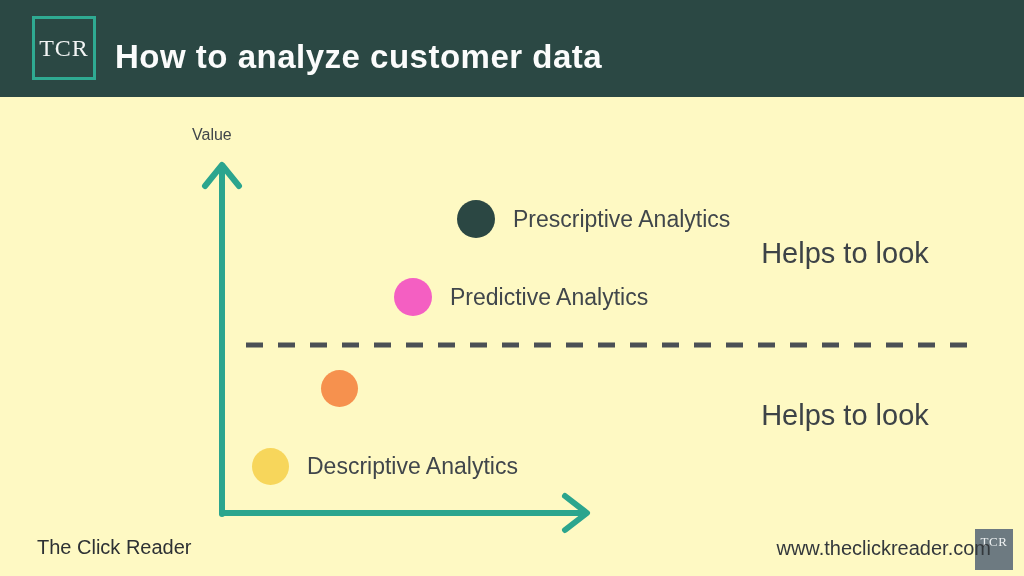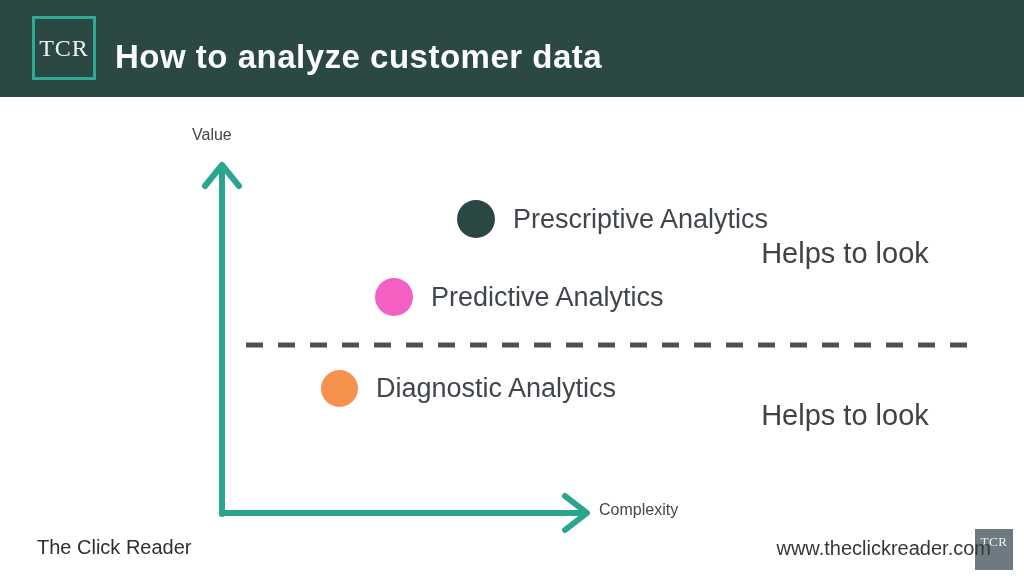--- a/index.html
+++ b/index.html
@@ -1,17 +1,17 @@
 <!DOCTYPE html>
 <html><head>
 <meta charset="utf-8">
 <style>
   html,body{margin:0;padding:0;background:#e8e8e8;}
   .slide{
-    position:relative;width:1024px;height:576px;background:#ffffff;
+    position:relative;width:1024px;height:576px;background:#fef9c3;
     font-family:"Liberation Sans",sans-serif;overflow:hidden;
   }
   
   .header{
     position:absolute;left:0;top:0;width:1024px;height:97px;
     background:#2b4844;display:flex;align-items:center;
   }
   .logo-box{
     position:absolute;left:32px;top:16px;width:58px;height:58px;
     border:3px solid #2faa92;display:flex;align-items:center;justify-content:center;
@@ -23,24 +23,24 @@
     position:absolute;left:115px;top:0;height:113px;display:flex;align-items:center;
     color:#fbfcfc;font-size:33px;font-weight:700;letter-spacing:.5px;
   }
   
   .axes-svg{position:absolute;left:0;top:0;}
   .axis-label{position:absolute;color:#40464b;font-size:16px;white-space:nowrap;}
   .y-axis-label{left:192px;top:126px;}
   .x-axis-label{left:599px;top:501px;}
   .point-row{position:absolute;display:flex;align-items:center;gap:18px;}
   .dot{border-radius:50%;flex:0 0 auto;}
-  .point-label{color:#40464b;font-size:27px;white-space:nowrap;}
+  .point-label{color:#40464b;font-size:23px;white-space:nowrap;}
   .row-prescriptive{left:457px;top:200px;}
   .row-prescriptive .dot{width:38px;height:38px;}
-  .row-predictive{left:375px;top:278px;}
+  .row-predictive{left:394px;top:278px;}
   .row-predictive .dot{width:38px;height:38px;}
   .row-diagnostic{left:321px;top:370px;}
   .row-diagnostic .dot{width:37px;height:37px;}
   .row-descriptive{left:252px;top:448px;}
   .row-descriptive .dot{width:37px;height:37px;}
   
   .annotation{
     position:absolute;width:210px;text-align:center;color:#3d4347;
     font-size:29px;line-height:30px;
   }
@@ -74,33 +74,35 @@
     <line x1="222" y1="514" x2="222" y2="170" stroke="#2ba58e" stroke-width="6" stroke-linecap="round"></line>
     <polyline points="205,186 222,165 239,186" fill="none" stroke="#2ba58e" stroke-width="6" stroke-linecap="round" stroke-linejoin="round"></polyline>
 
     <line x1="222" y1="513" x2="582" y2="513" stroke="#2ba58e" stroke-width="6" stroke-linecap="round"></line>
     <polyline points="565,496 587,513 565,530" fill="none" stroke="#2ba58e" stroke-width="6" stroke-linecap="round" stroke-linejoin="round"></polyline>
 
     <line x1="246" y1="345" x2="976" y2="345" stroke="#4b5055" stroke-width="5" stroke-dasharray="17 15"></line>
   </svg>
 
   <div class="axis-label y-axis-label">Value</div>
-  <div class="axis-label x-axis-label">Complexity</div>
 
   <div class="point-row row-prescriptive">
     <span class="dot" style="background: rgb(43, 71, 67);"></span>
     <span class="point-label">Prescriptive Analytics</span>
   </div>
   <div class="point-row row-predictive">
     <span class="dot" style="background: rgb(244, 95, 194);"></span>
     <span class="point-label">Predictive Analytics</span>
   </div>
   <div class="point-row row-diagnostic">
     <span class="dot" style="background: rgb(246, 145, 78);"></span>
-    <span class="point-label">Diagnostic Analytics</span>
+  </div>
+  <div class="point-row row-descriptive">
+    <span class="dot" style="background: rgb(247, 214, 91);"></span>
+    <span class="point-label">Descriptive Analytics</span>
   </div>
 
   <div class="annotation annotation-future">
     <div>Helps to look</div>
   </div>
   <div class="annotation annotation-past">
     <div>Helps to look</div>
   </div>
 
   <div class="footer-brand">The Click Reader</div>

